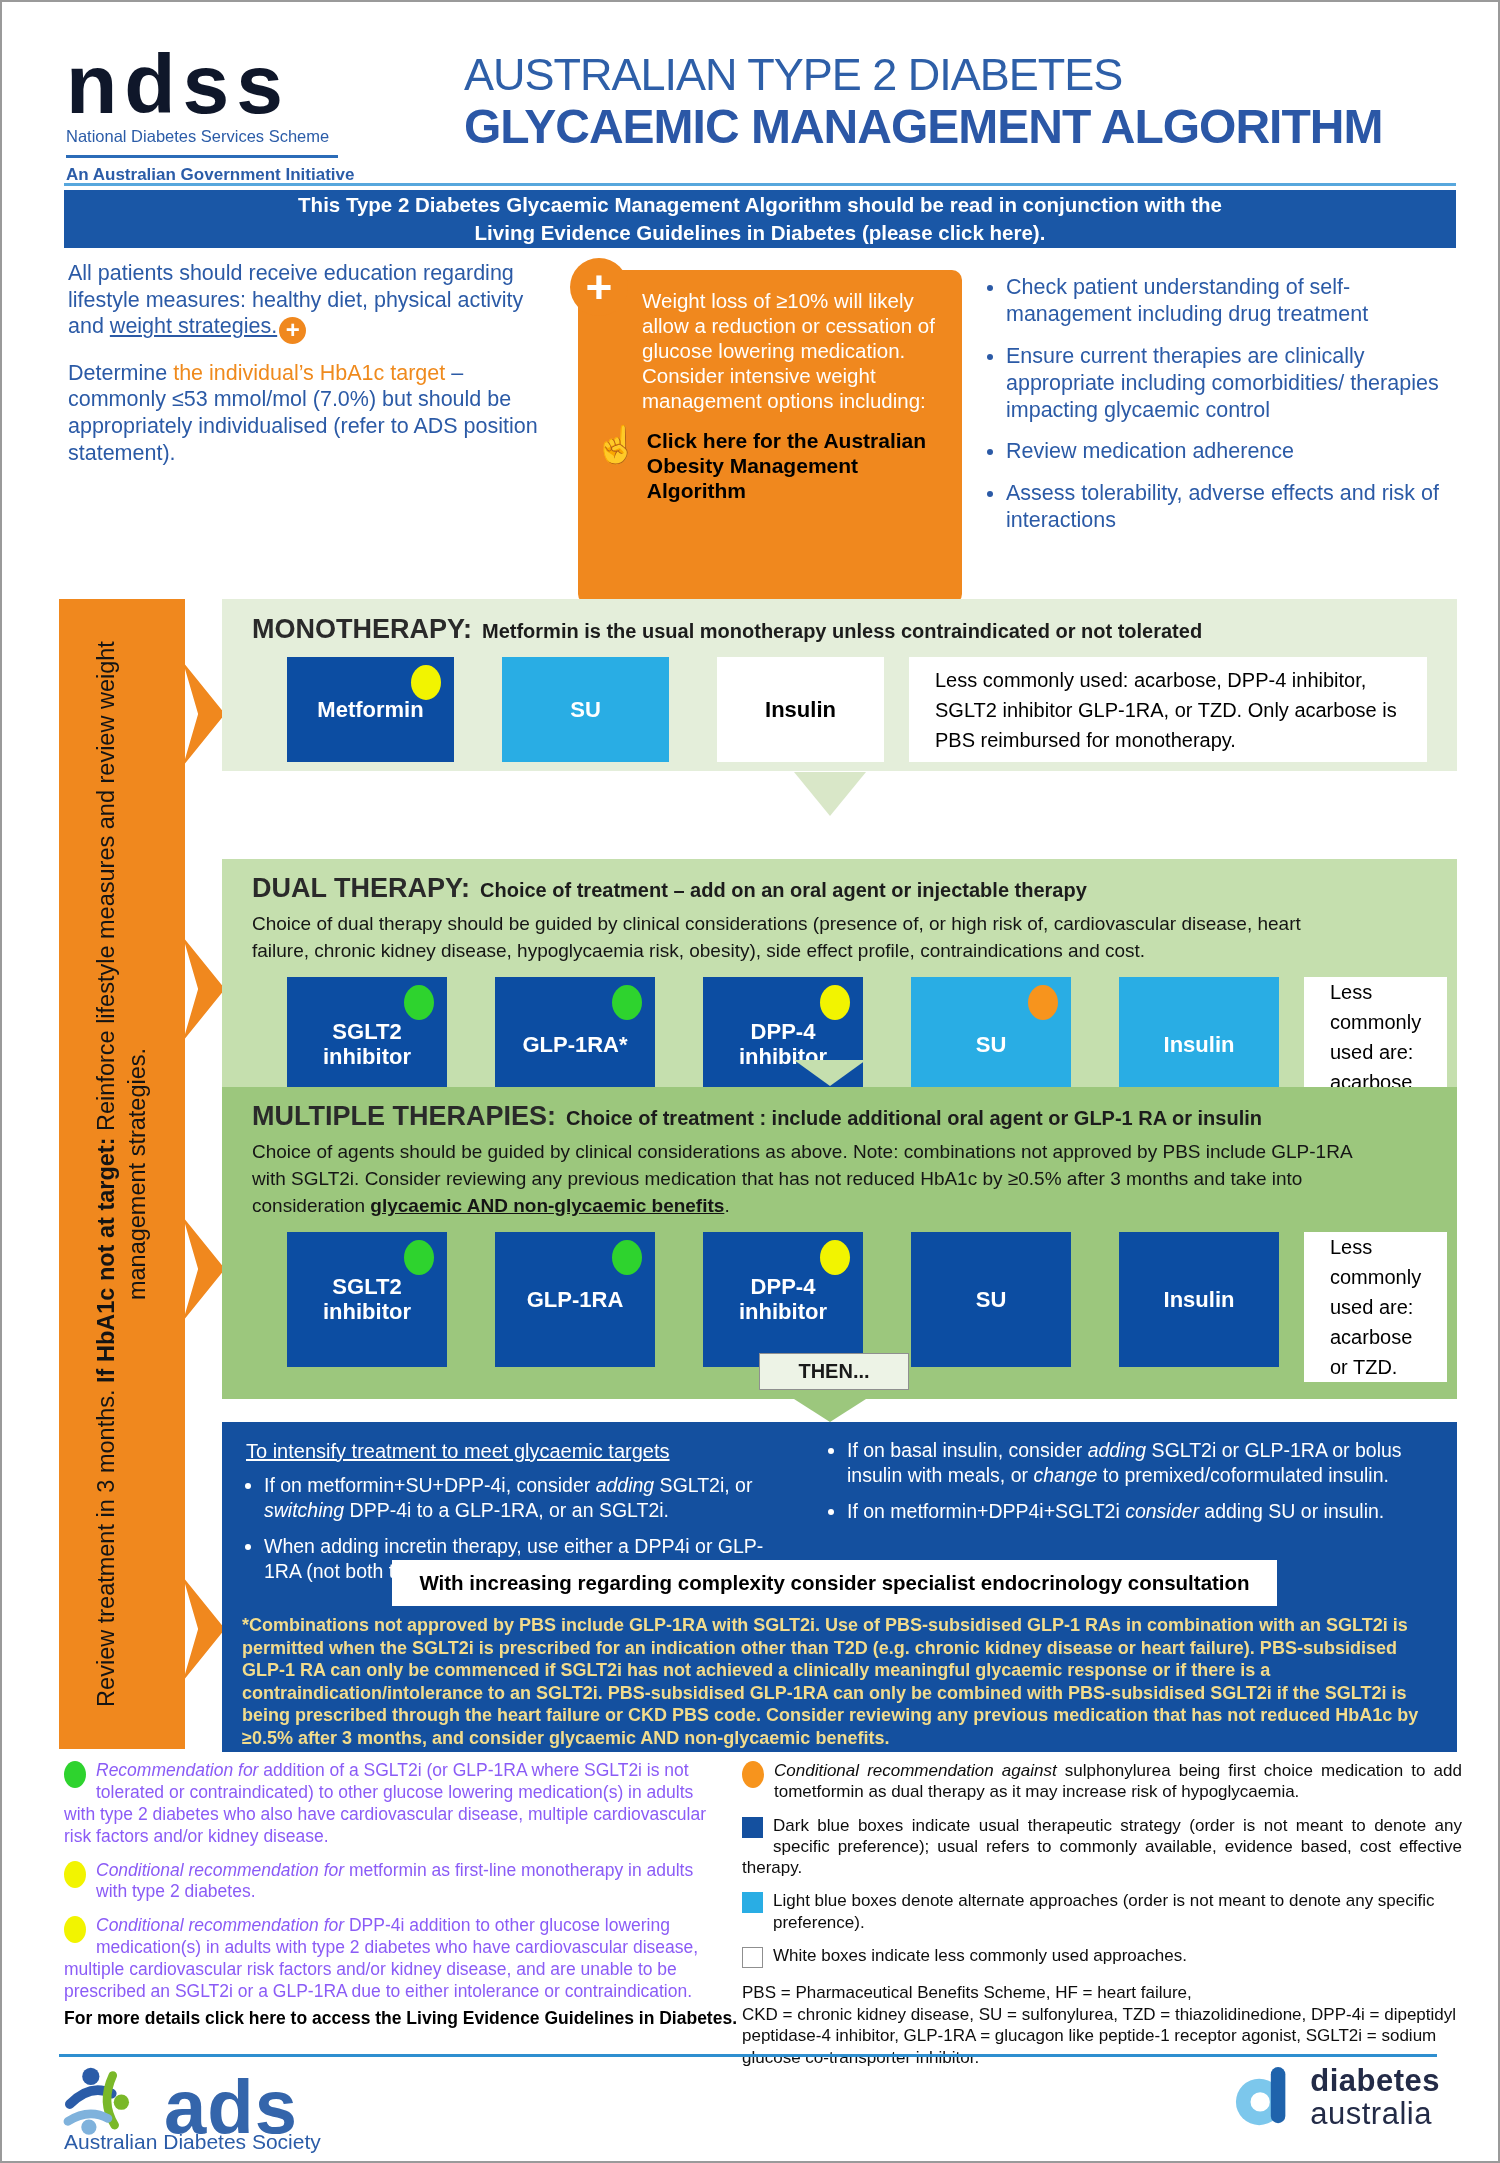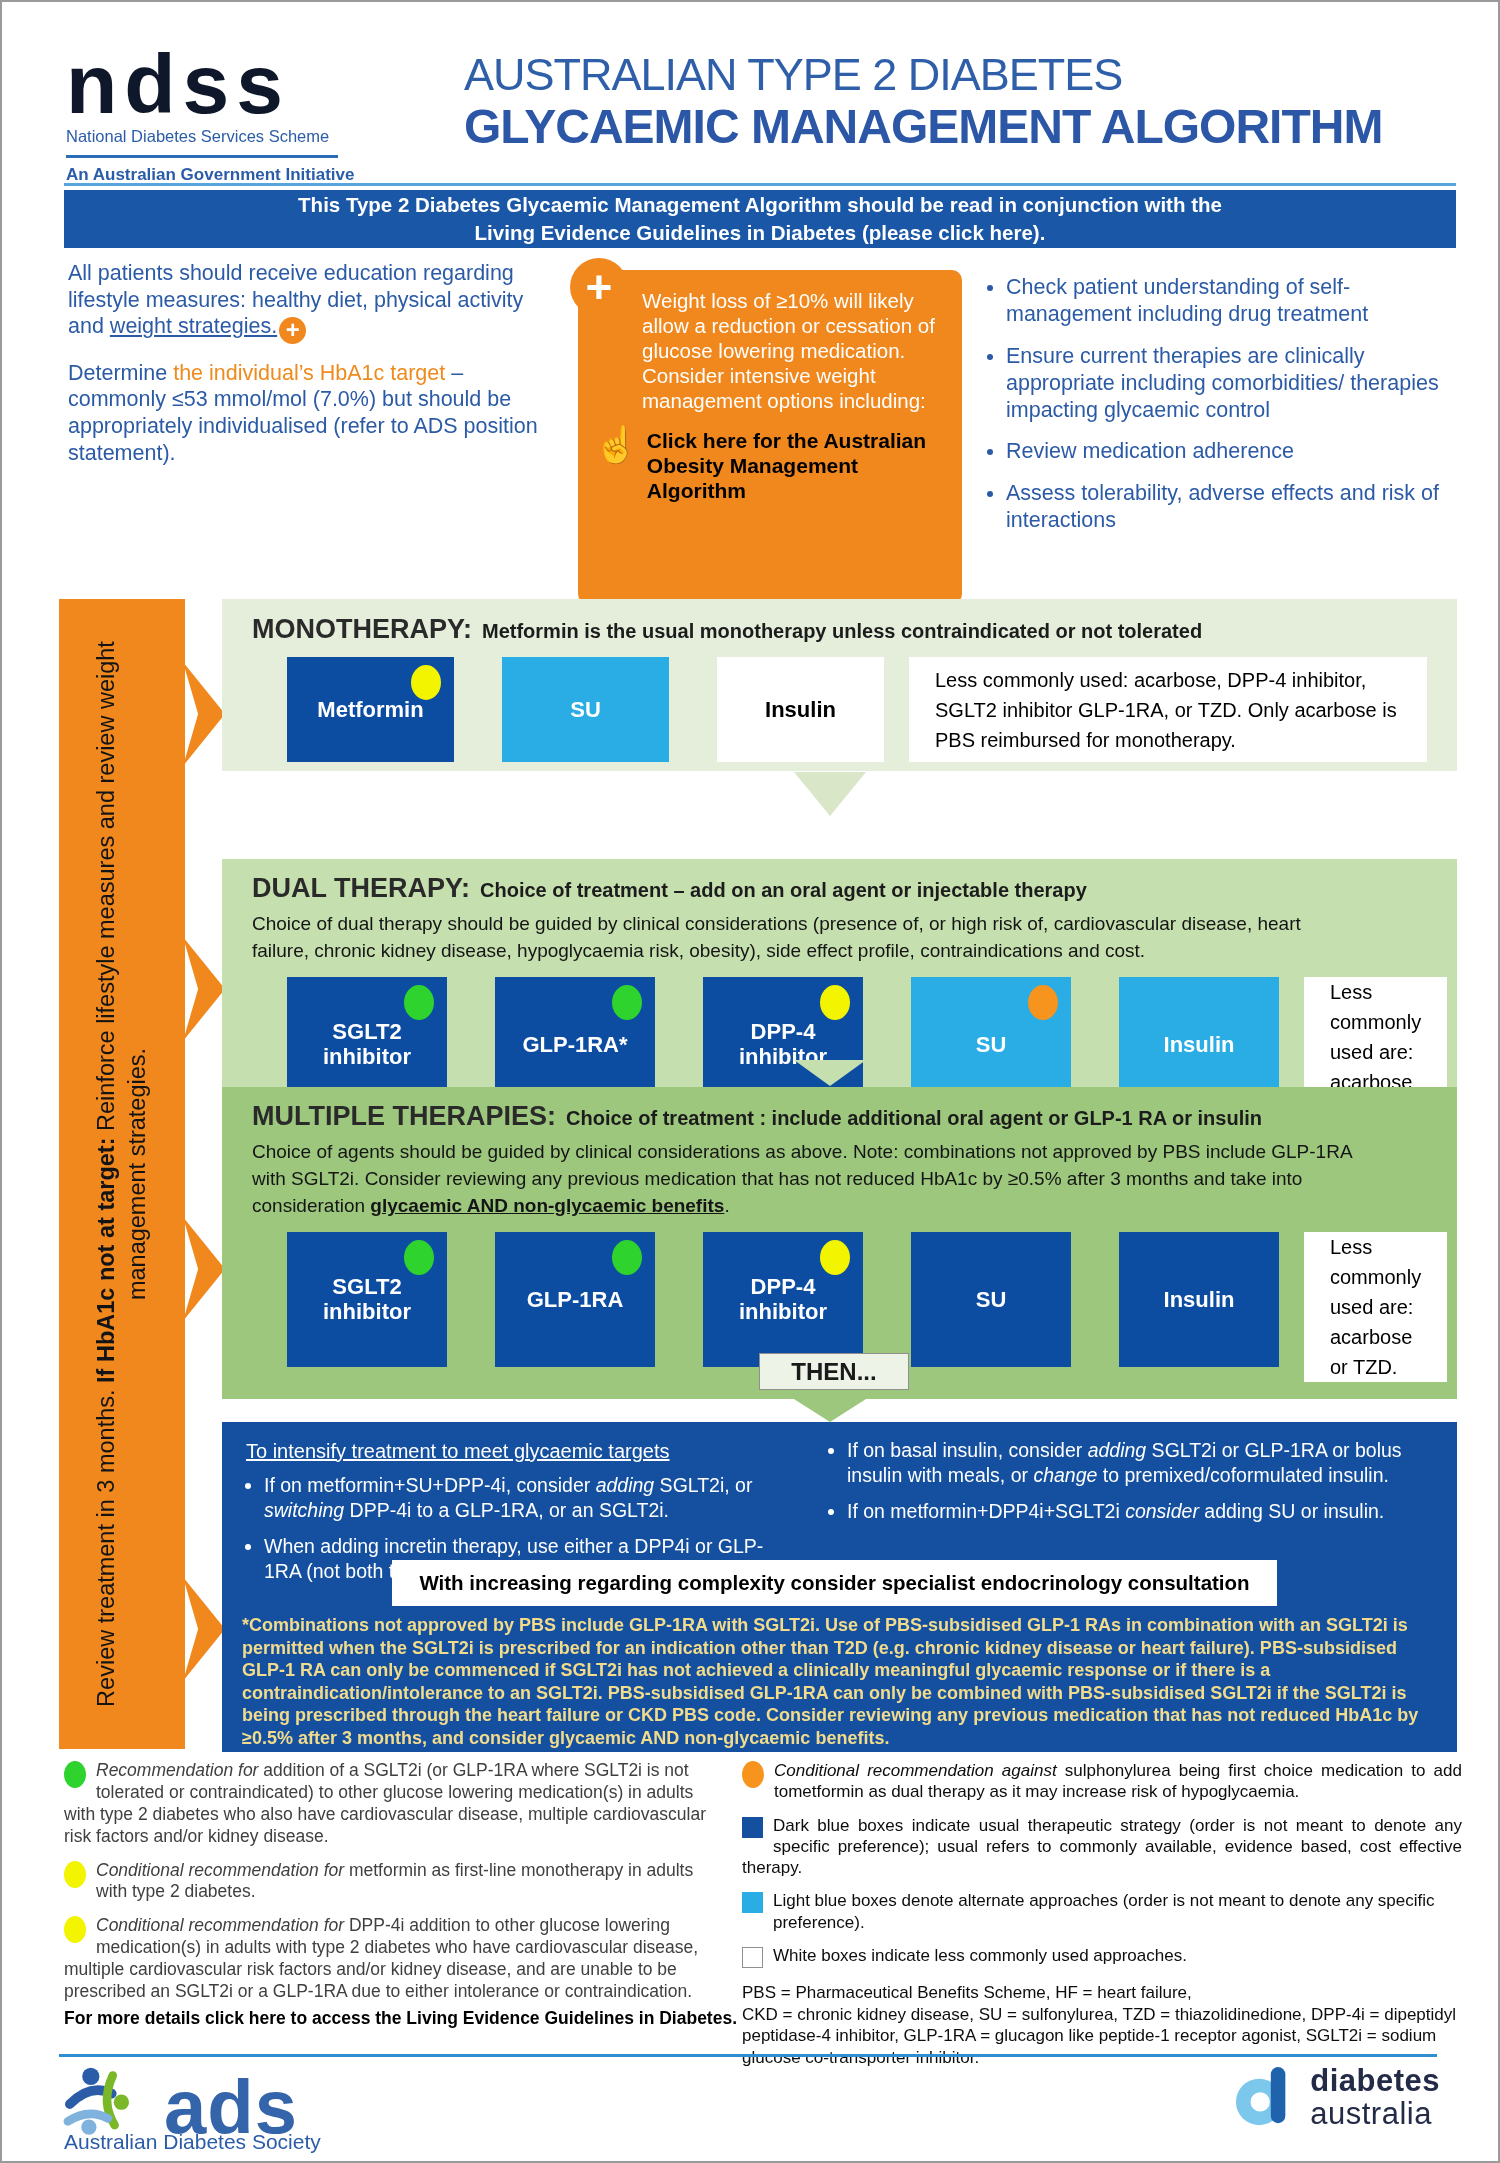--- a/index.html
+++ b/index.html
@@ -77,41 +77,41 @@
   .dot{position:absolute;top:8px;right:13px;width:30px;height:35px;border-radius:50%;}
   .dot.yellow{background:#f2f400;}
   .dot.green{background:#2ed32e;}
   .dot.orange{background:#f7941d;}
   .note-box{
     flex:1;margin-left:12px;background:#fff;color:#000;font-size:20px;font-weight:normal;
     display:flex;align-items:center;padding:0 26px;line-height:1.5;text-align:left;
   }
   .then-box{
     position:absolute;left:537px;top:266px;width:150px;height:37px;background:#edf3e6;border:1px solid #8f8f8f;
-    display:flex;align-items:center;justify-content:center;font-weight:bold;font-size:24px;color:#1a1a1a;box-sizing:border-box;
+    display:flex;align-items:center;justify-content:center;font-weight:bold;font-size:20px;color:#1a1a1a;box-sizing:border-box;
   }
   .arrow-down{position:absolute;left:792px;width:0;height:0;border-left:36px solid transparent;border-right:36px solid transparent;}
   .ad1{top:770px;border-top:44px solid #d9e7c8;}
   .ad2{top:1058px;border-top:26px solid #c5dfae;}
   .ad3{top:1397px;border-top:23px solid #9cc77d;}
   
   .panel{position:absolute;left:220px;top:1420px;width:1235px;height:330px;background:#14509f;color:#fff;box-sizing:border-box;padding:16px 22px;}
   .panel-cols{display:flex;}
   .pcol-l{width:555px;}
   .pcol-r{width:600px;margin-left:28px;}
   .p-head{font-size:20px;text-decoration:underline;margin:2px 0 10px 2px;}
   .panel ul{margin:0;padding-left:20px;list-style:disc;}
   .panel li{font-size:19.5px;line-height:1.28;margin-bottom:11px;}
   .consult{
     position:absolute;left:170px;top:138px;width:885px;height:46px;background:#fff;color:#000;
     font-weight:bold;font-size:20.5px;display:flex;align-items:center;justify-content:center;
   }
   .pbs{position:absolute;left:20px;right:16px;top:192px;color:#f2dc8c;font-weight:bold;font-size:18px;line-height:1.25;}
   
-  .legend-left{position:absolute;left:62px;top:1758px;width:655px;font-size:17.5px;line-height:1.25;color:#404040;}
+  .legend-left{position:absolute;left:62px;top:1758px;width:655px;font-size:17.5px;line-height:1.25;color:#8b5cf6;}
   .legend-right{position:absolute;left:740px;top:1758px;width:720px;font-size:17px;line-height:1.25;color:#0d0d0d;}
   .leg-item{margin-bottom:12px;overflow:hidden;}
   .dot-f{float:left;width:22px;height:27px;border-radius:50%;margin:1px 10px 2px 0;}
   .dot-f.green{background:#2ed32e;}
   .dot-f.yellow{background:#f2f400;}
   .dot-f.orange{background:#f7941d;}
   .sq{float:left;width:21px;height:21px;margin:2px 10px 2px 0;}
   .sq.dark{background:#14509f;}
   .sq.light{background:#29ade4;}
   .sq.white{background:#fff;border:1px solid #8f8f8f;box-sizing:border-box;}

